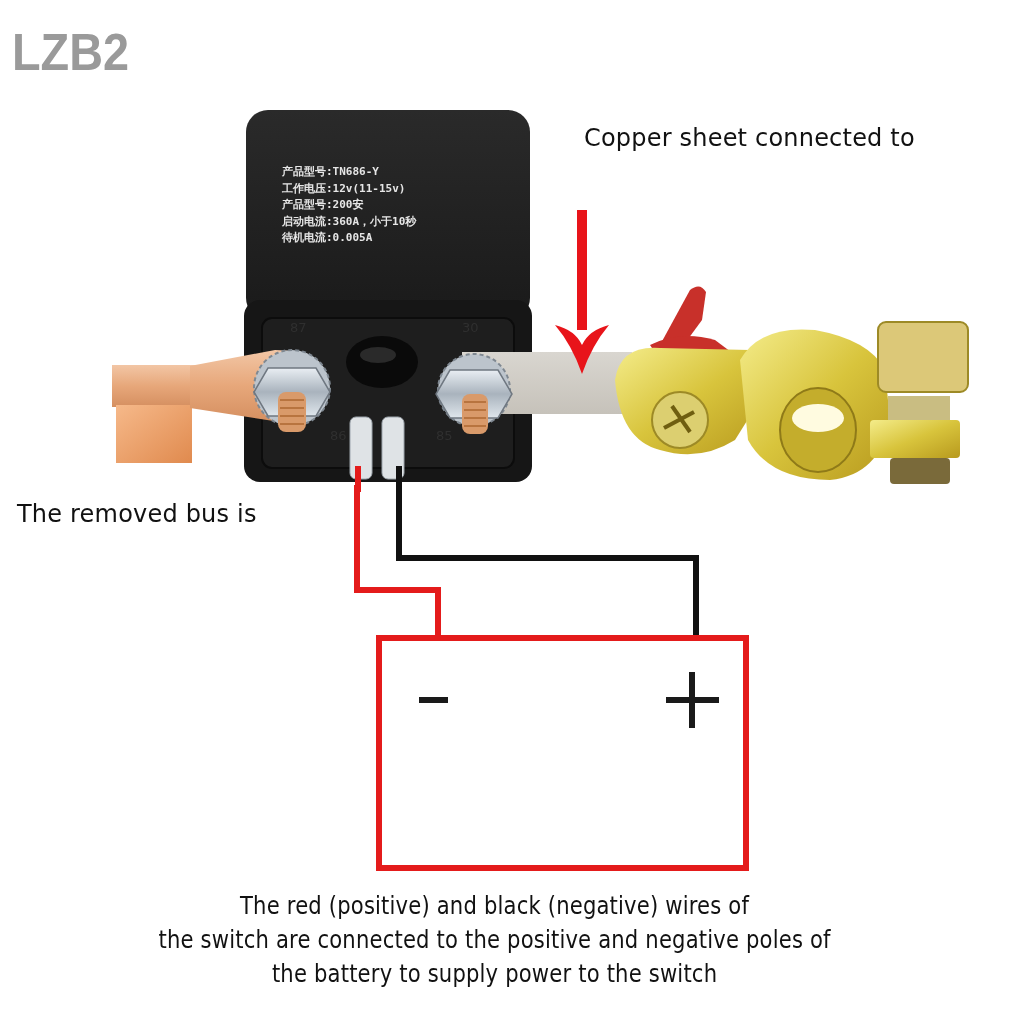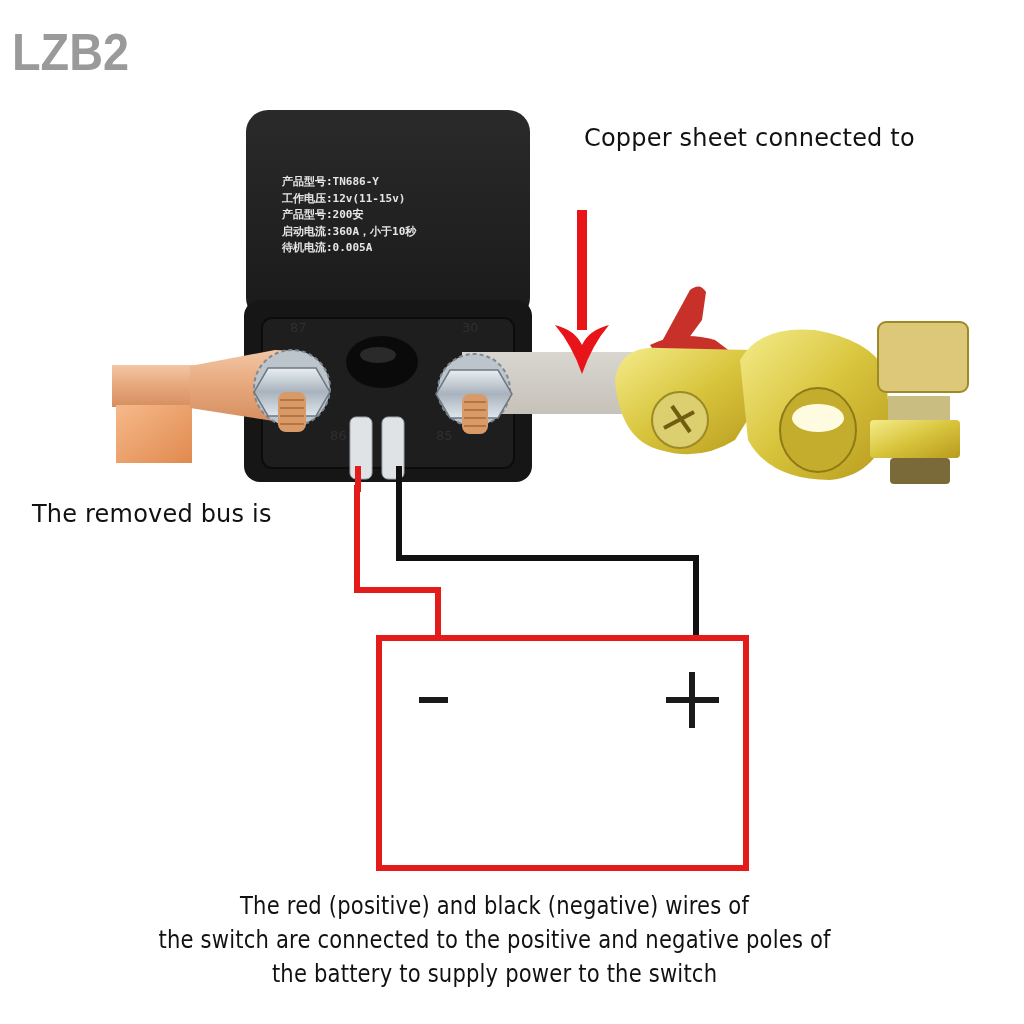--- a/index.html
+++ b/index.html
@@ -1,24 +1,24 @@
 <!DOCTYPE html>
 <html><head>
 <meta charset="utf-8">
 <style>
   html, body { margin: 0; padding: 0; background: #ffffff; }
   body { width: 1024px; height: 1024px; position: relative; overflow: hidden; font-family: "DejaVu Sans", sans-serif; }
   .abs { position: absolute; }
   .watermark { left: 12px; top: 26px; font-family: "Liberation Sans", sans-serif; font-weight: bold; font-size: 52px; color: #9a9a9a; letter-spacing: 0px; line-height: 1; transform: scaleX(0.9); transform-origin: left top; }
   .label { color: #111; font-size: 24px; line-height: 33px; font-family: "DejaVu Sans", sans-serif; letter-spacing: 0.2px; }
   .label-top { left: 584px; top: 122px; text-align: right; }
-  .label-left { left: 32px; top: 498px; }
+  .label-left { left: 17px; top: 498px; }
   .label-bottom { left: 0; width: 1124px; top: 889px; text-align: center; font-size: 24px; line-height: 34px; transform: scaleX(0.88); transform-origin: left top; }
   .label span { display: block; white-space: nowrap; }
-  .spec { left: 282px; top: 174px; color: #e6e6e6; font-family: "DejaVu Sans Mono", monospace; font-size: 11px; line-height: 16.5px; font-weight: bold; }
+  .spec { left: 282px; top: 164px; color: #e6e6e6; font-family: "DejaVu Sans Mono", monospace; font-size: 11px; line-height: 16.5px; font-weight: bold; }
   .spec span { display: block; white-space: nowrap; }
   svg { position: absolute; left: 0; top: 0; }
 </style>
 </head>
 <body>
 
 <svg width="1024" height="1024" viewBox="0 0 1024 1024">
   <defs>
     <linearGradient id="copper" x1="0" y1="0" x2="0" y2="1">
       <stop offset="0" stop-color="#f2c6a5"></stop>

